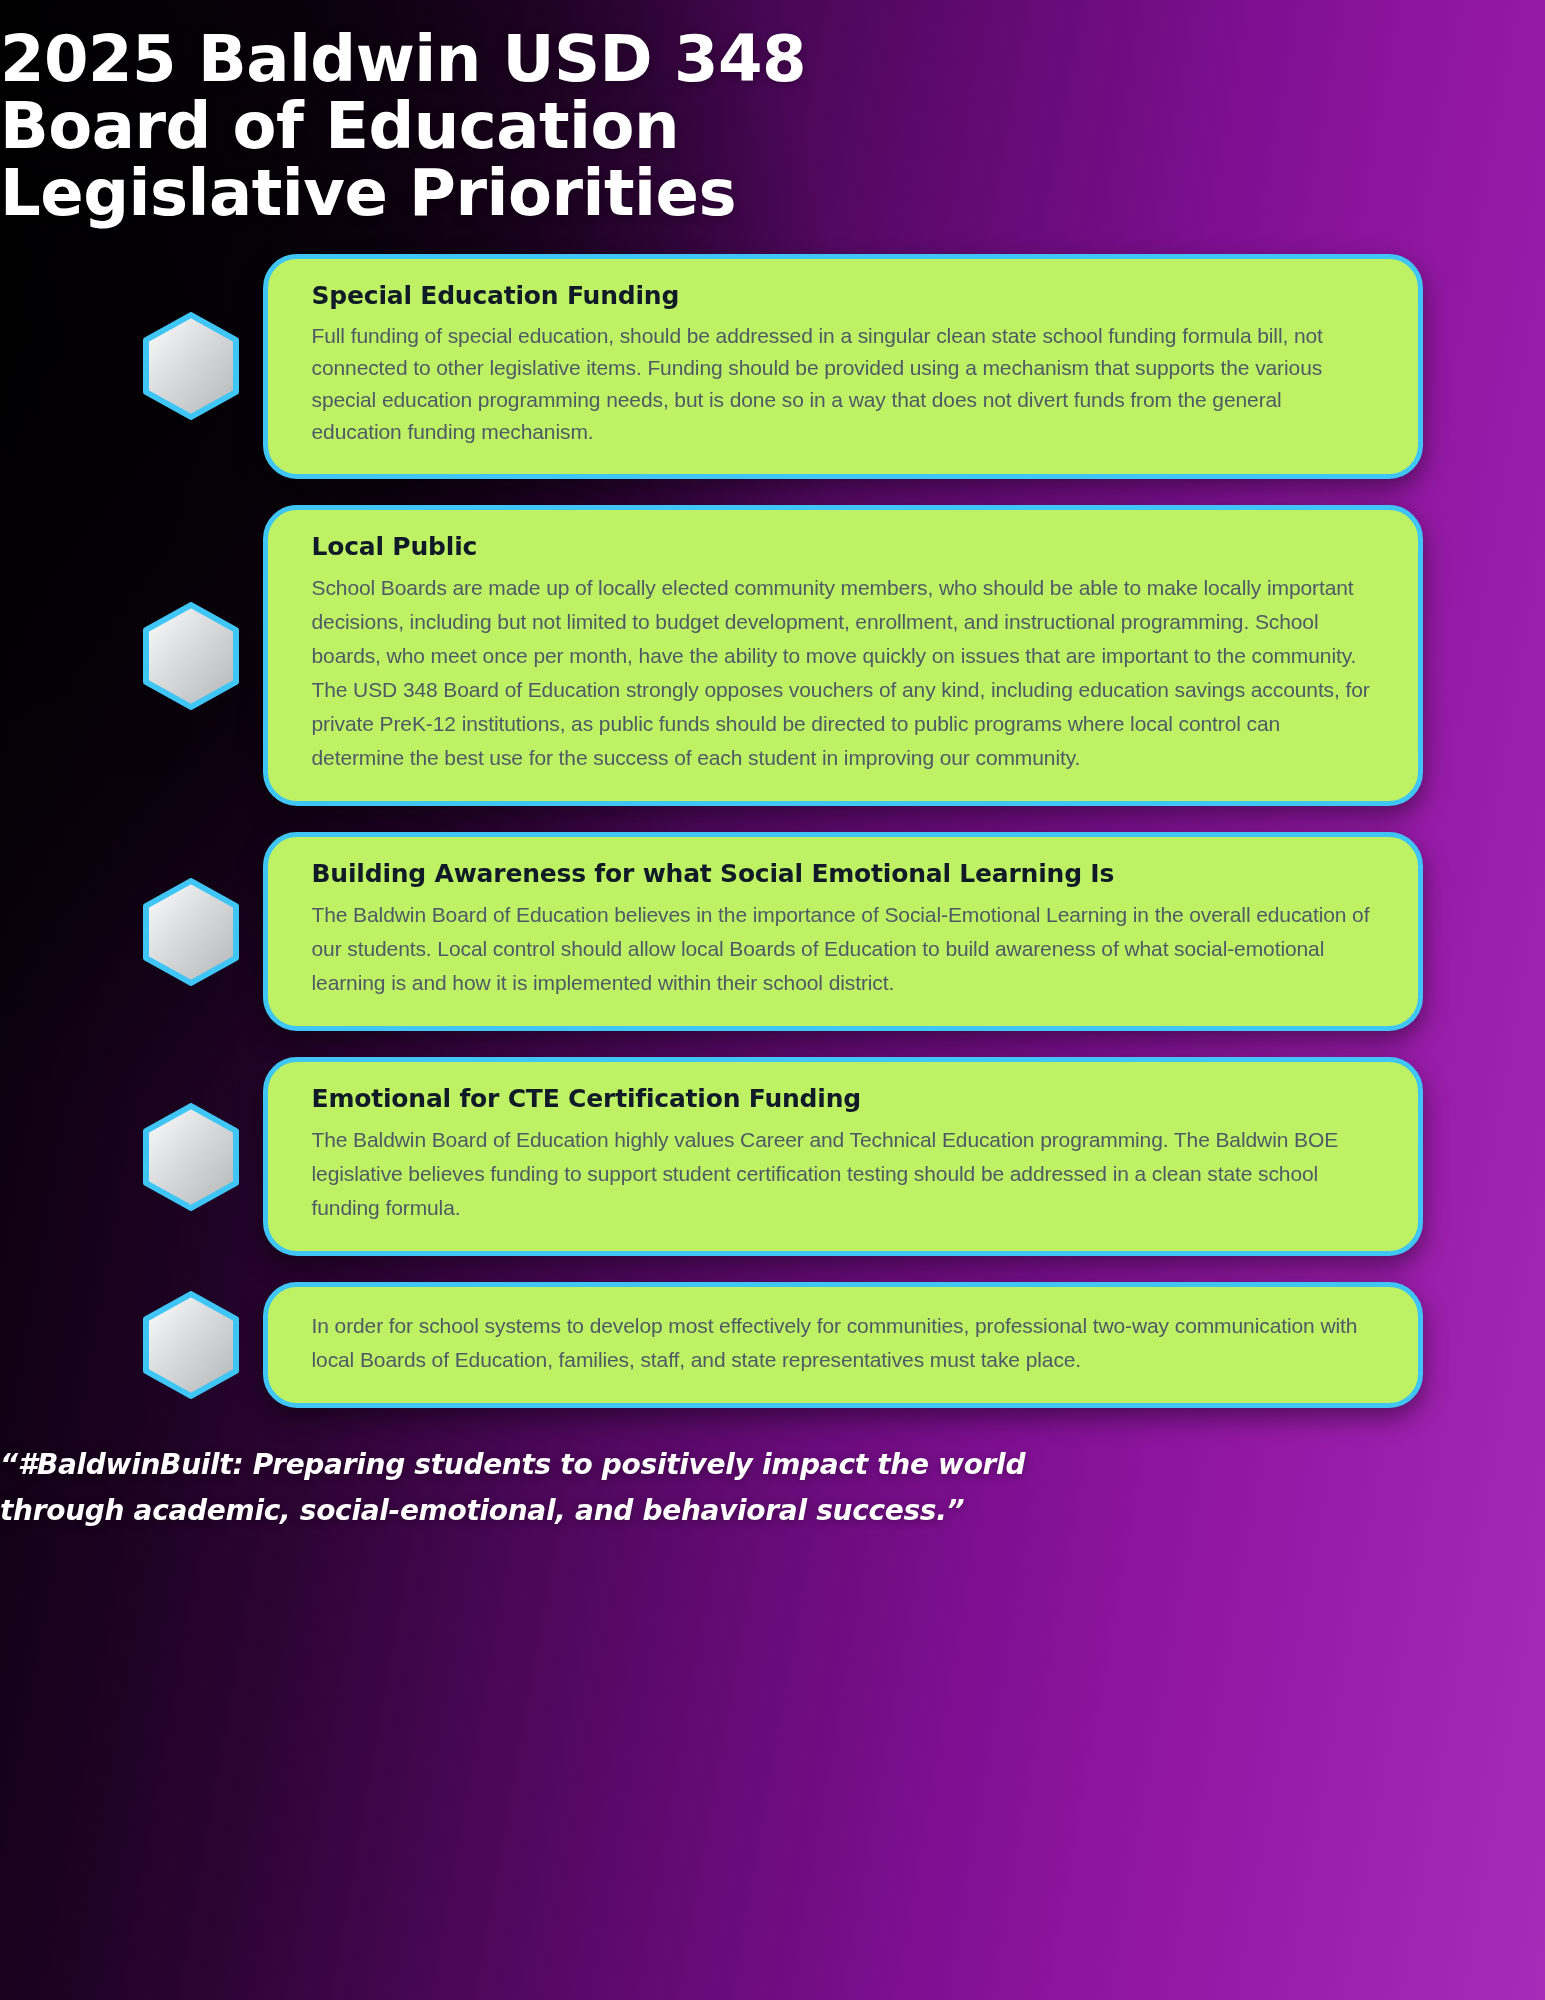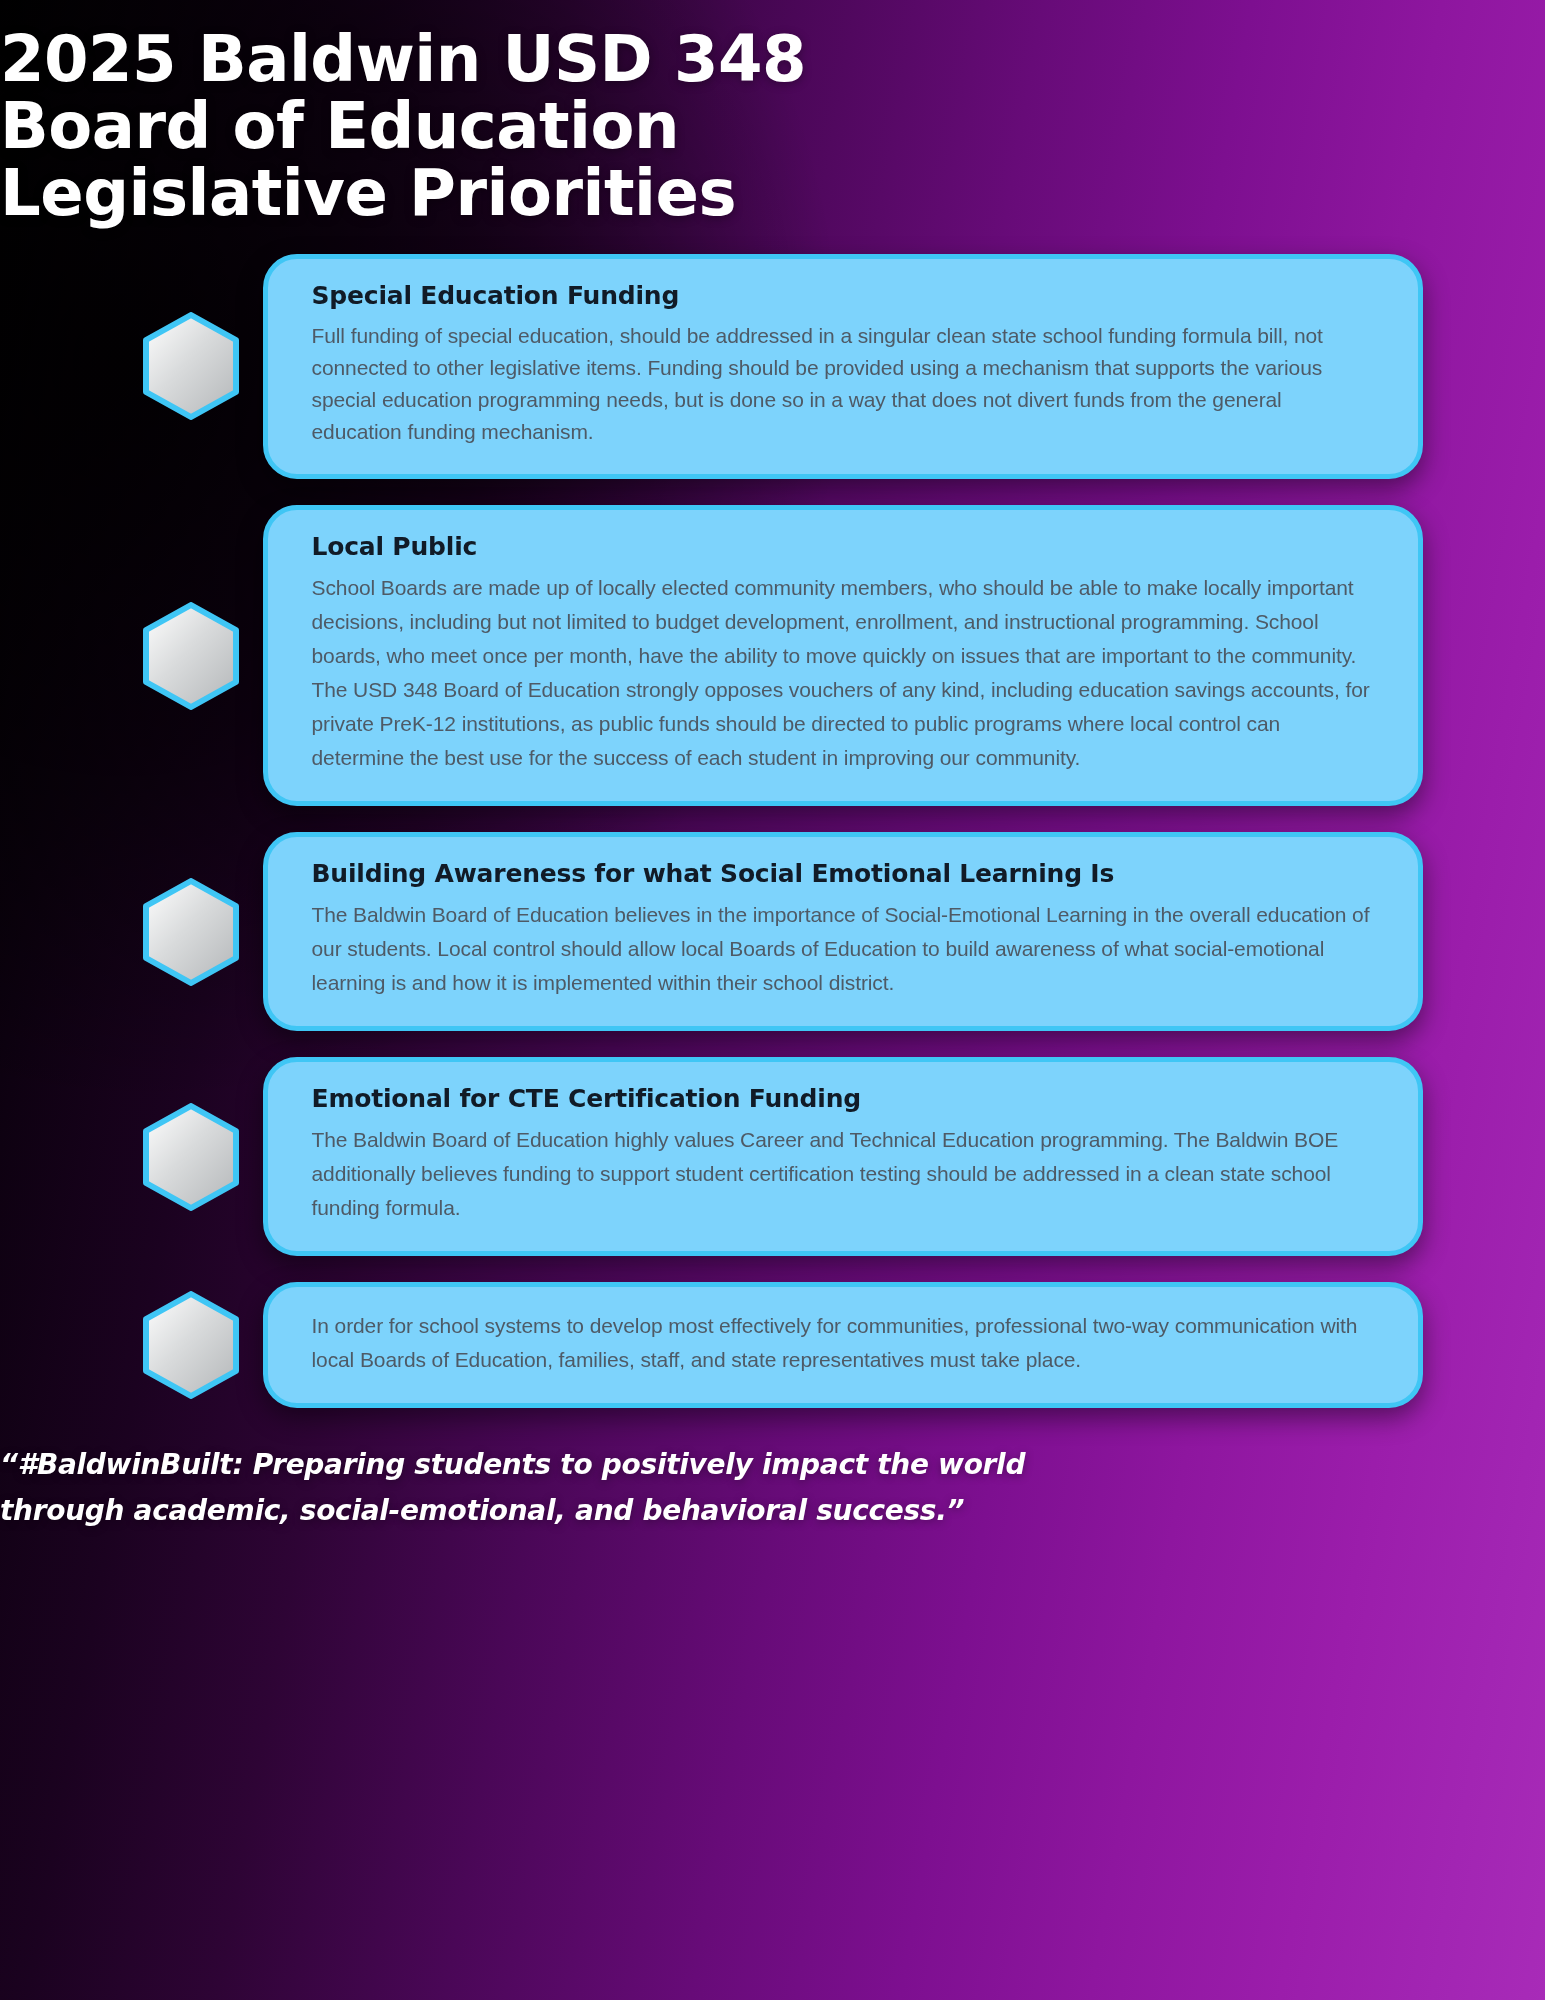--- a/index.html
+++ b/index.html
@@ -65,21 +65,21 @@
 
   .card-wrap {
     position: relative;
     margin: 0 auto 26px auto;
     width: 1300px;
     padding-left: 140px;
   }
 
   .card {
     position: relative;
-    background: #7dd3fc;
+    background: #bef264;
     border: 5px solid #3fc6f5;
     border-radius: 34px;
     padding: 22px 44px 26px 44px;
     box-shadow: 0 10px 26px rgba(0,0,0,0.45);
     min-height: 60px;
   }
 
   .card-title {
     font-family: "DejaVu Sans", sans-serif;
     font-weight: 700;
@@ -206,21 +206,21 @@
               <stop offset="0%" stop-color="#ffffff"></stop>
               <stop offset="45%" stop-color="#d9dbdc"></stop>
               <stop offset="100%" stop-color="#b3b6b8"></stop>
             </linearGradient>
           </defs>
           <polygon points="48,3 93,28 93,80 48,105 3,80 3,28" fill="url(#hg4)" stroke="#3fc6f5" stroke-width="6" stroke-linejoin="round"></polygon>
         </svg>
       </div>
       <div class="card gap-lg">
         <div class="card-title">Emotional for CTE Certification Funding</div>
-        <div class="card-body">The Baldwin Board of Education highly values Career and Technical Education programming. The Baldwin BOE additionally believes funding to support student certification testing should be addressed in a clean state school funding formula.</div>
+        <div class="card-body">The Baldwin Board of Education highly values Career and Technical Education programming. The Baldwin BOE legislative believes funding to support student certification testing should be addressed in a clean state school funding formula.</div>
       </div>
     </div>
 
     <div class="card-wrap">
       <div class="hex">
         <svg viewBox="0 0 96 108" xmlns="http://www.w3.org/2000/svg">
           <defs>
             <linearGradient id="hg5" x1="0" y1="0" x2="1" y2="1">
               <stop offset="0%" stop-color="#ffffff"></stop>
               <stop offset="45%" stop-color="#d9dbdc"></stop>

